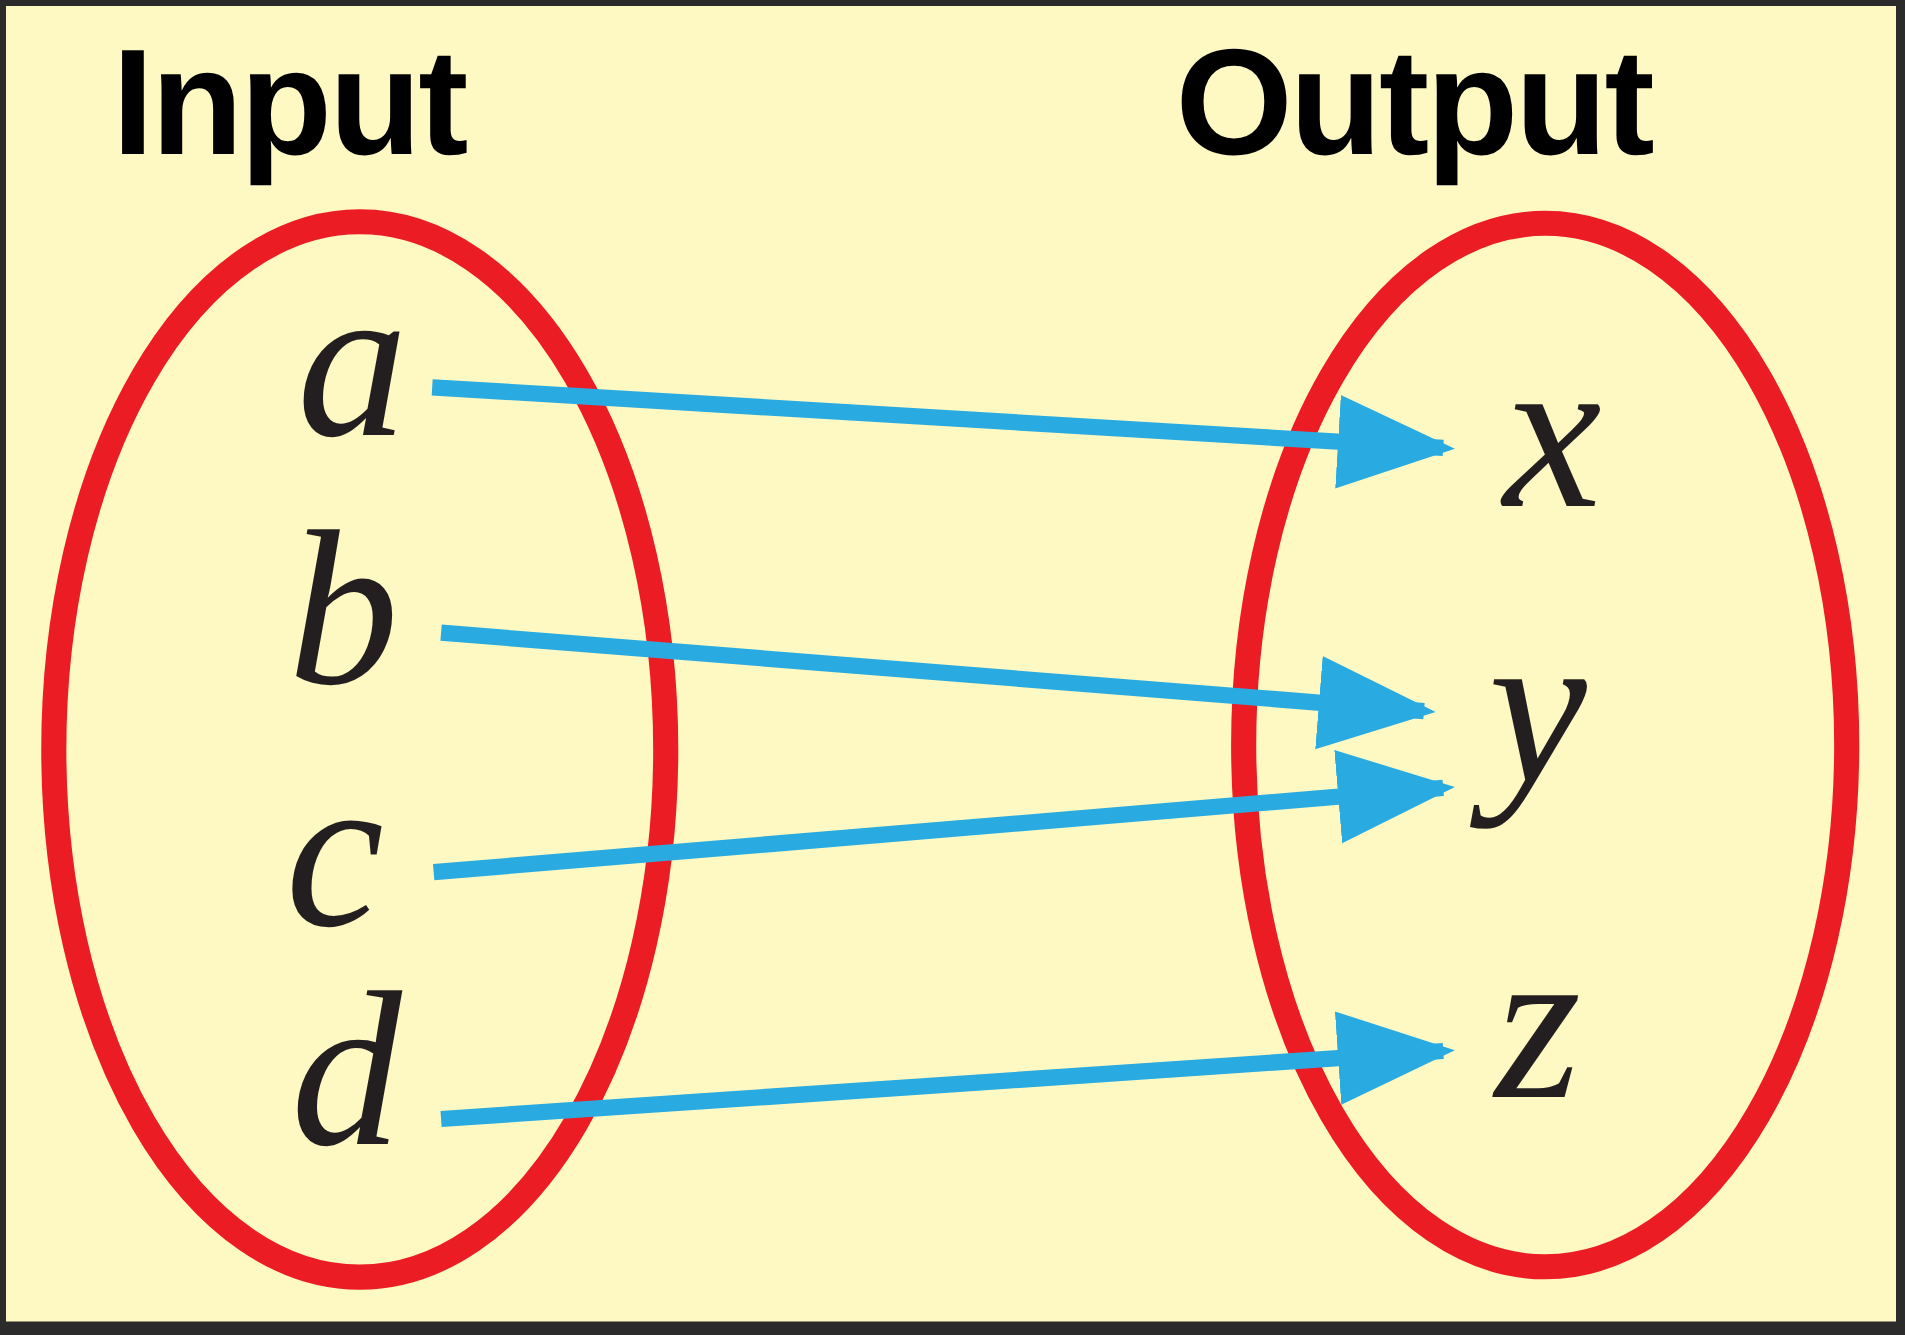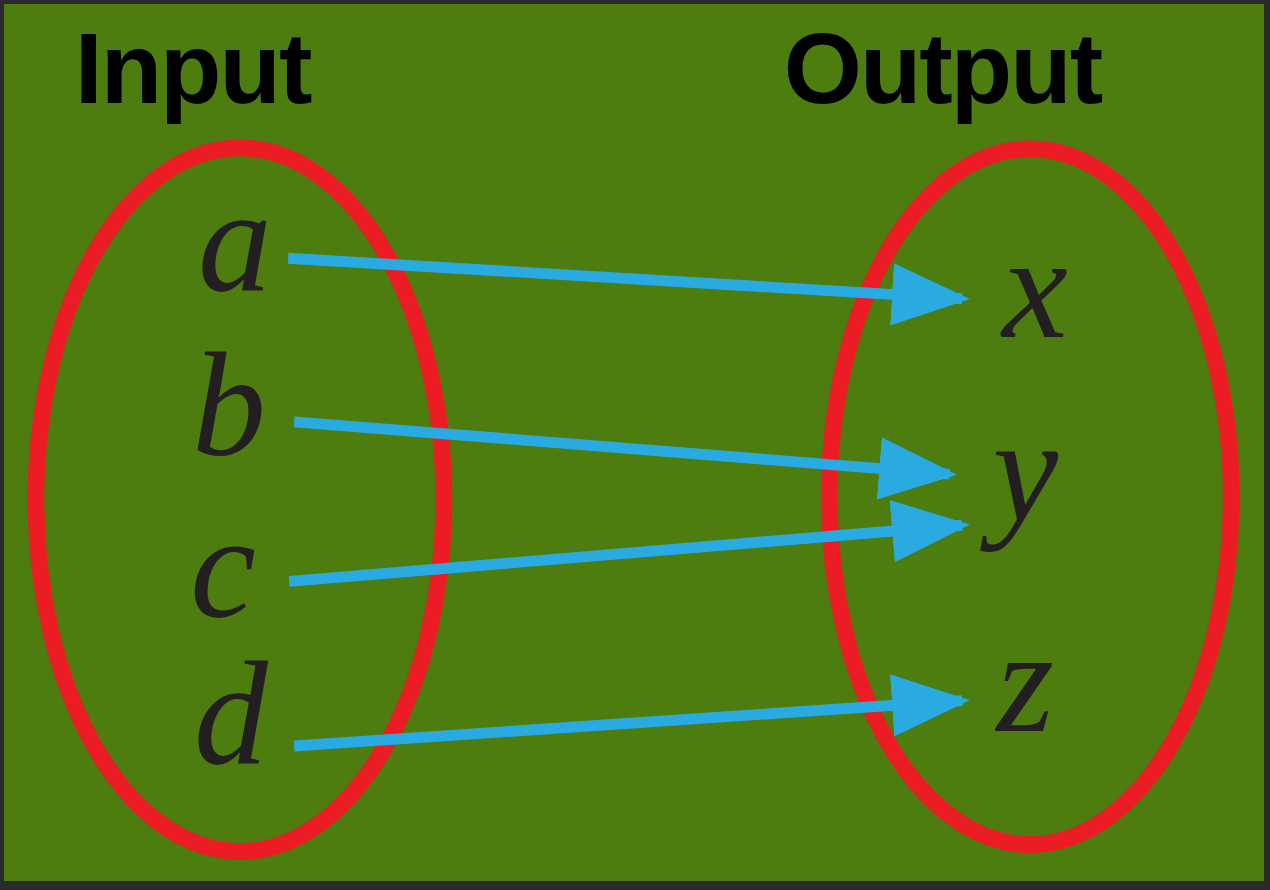--- a/index.html
+++ b/index.html
@@ -30,21 +30,21 @@
   }
   .element-label {
     font-family: "Liberation Serif", serif;
     font-style: italic;
     font-size: 150px;
   }
 </style>
 </head>
 <body>
 
-<div id="frame" style="border-color: rgb(43, 43, 43); background: #4d7c0f;">
+<div id="frame" style="border-color: rgb(43, 43, 43); background: #fef9c3;">
   <svg id="diagram-svg" viewBox="0 0 1270 890" xmlns="http://www.w3.org/2000/svg">
       <defs>
         <marker id="arrowhead" viewBox="0 0 10 8" refX="9" refY="4" markerWidth="7.2" markerHeight="6" orient="auto" markerUnits="strokeWidth">
           <path d="M0,0 L10,4 L0,8 Z" fill="#29abe2"></path>
         </marker>
       </defs>
       <ellipse cx="235" cy="503" rx="207" ry="357" fill="none" stroke="#ec1c24" stroke-width="17"></ellipse>
       <ellipse cx="1037" cy="500" rx="204" ry="353" fill="none" stroke="#ec1c24" stroke-width="17"></ellipse>
       <line x1="284" y1="258" x2="968" y2="299" stroke="#29abe2" stroke-width="11" marker-end="url(#arrowhead)"></line>
       <line x1="290" y1="424" x2="955" y2="477" stroke="#29abe2" stroke-width="11" marker-end="url(#arrowhead)"></line>

